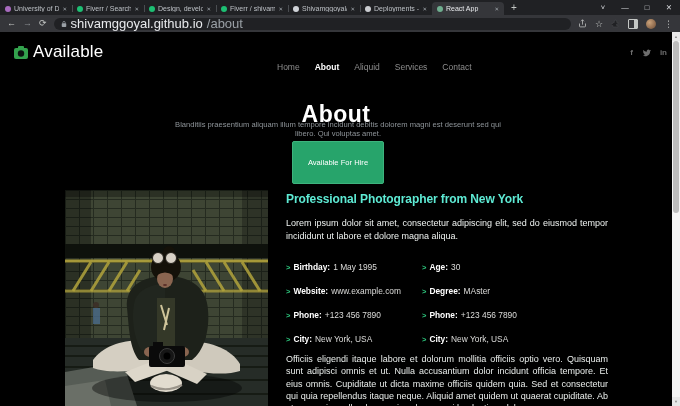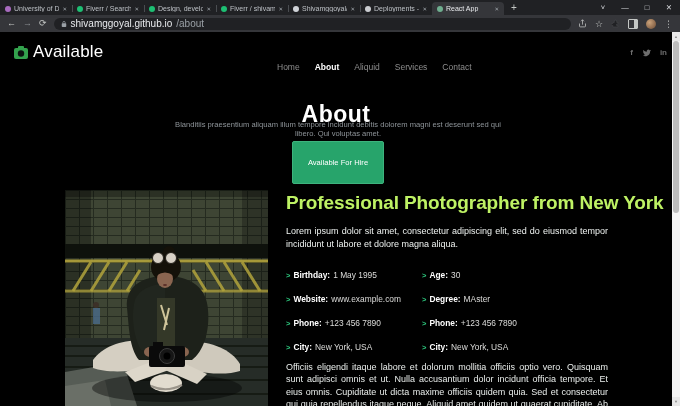--- a/index.html
+++ b/index.html
@@ -19,21 +19,21 @@
   .tclose{font-size:5.5px;color:#9aa0a6;flex:none;}
   .newtab{color:#c4c7c5;font-size:10px;margin-left:7px;align-self:center;line-height:14px;}
   .wincontrols{margin-left:auto;display:flex;height:15px;align-items:center;color:#dadce0;}
   .wincontrols span{width:22px;text-align:center;font-size:7.5px;}
 
   .toolbar{position:absolute;top:15px;left:0;width:100%;height:17px;background:#35363a;
            display:flex;align-items:center;padding:0 7px;box-sizing:border-box;gap:7px;}
   .navbtn{color:#c4c7c5;font-size:9px;line-height:17px;}
   .navbtn.dim{color:#8a8d91;}
   .omnibox{flex:1;height:12px;background:#202124;border-radius:6px;display:flex;align-items:center;
-           padding:0 7px;gap:4px;color:#e8eaed;font-size:10px;max-width:518px;}
+           padding:0 7px;gap:4px;color:#e8eaed;font-size:13px;max-width:518px;}
   .omnibox .path{color:#9aa0a6;}
   .tb-right{display:flex;align-items:center;gap:8px;}
   .star{color:#c4c7c5;font-size:9px;}
   .panelbox{width:8px;height:8px;border:1px solid #c4c7c5;border-radius:1px;position:relative;}
   .panelbox::after{content:"";position:absolute;right:0;top:0;bottom:0;width:3px;background:#c4c7c5;}
   .avatar{width:10px;height:10px;border-radius:50%;
           background:radial-gradient(circle at 35% 35%,#caa27a,#6b4a33);}
   .kebab{color:#c4c7c5;font-size:9px;}
 
   
@@ -51,21 +51,21 @@
   .abouttitle{position:absolute;top:50px;left:0;right:8px;text-align:center;color:#fff;
               font-size:23px;font-weight:bold;letter-spacing:.5px;}
   .subtitle{position:absolute;top:80px;left:168px;width:340px;text-align:center;color:#8e9499;
             font-size:7.6px;line-height:9.6px;}
   .cta{position:absolute;top:109px;left:292px;width:90px;background:#27a46b;color:#fff;
        font-size:7.6px;text-align:center;padding:16px 0;border-radius:2px;border:1px solid #3db37d;}
 
   .photo{position:absolute;left:65px;top:158px;width:203px;height:216px;display:block;}
 
   .col{position:absolute;left:286px;top:160px;width:322px;}
-  .col h3{margin:0;font-size:19px;color:#bef264;font-weight:bold;white-space:nowrap;letter-spacing:-.1px;}
+  .col h3{margin:0;font-size:12px;color:#5eead4;font-weight:bold;white-space:nowrap;letter-spacing:-.1px;}
   .intro{margin-top:11px;font-size:9px;line-height:12.5px;color:#eef2f0;text-align:justify;}
   .facts{margin-top:11px;display:grid;grid-template-columns:136px 1fr;row-gap:5px;
          font-size:8.4px;}
   .fact{display:flex;gap:3px;align-items:baseline;white-space:nowrap;}
   .chev{color:#2ecc80;font-weight:bold;font-size:7.5px;}
   .fl{font-weight:bold;color:#fff;}
   .fv{color:#dcdcda;margin-top:9px;}
   .bodytext{font-size:9px;line-height:12.3px;color:#e9edeb;text-align:justify;}
 
   

